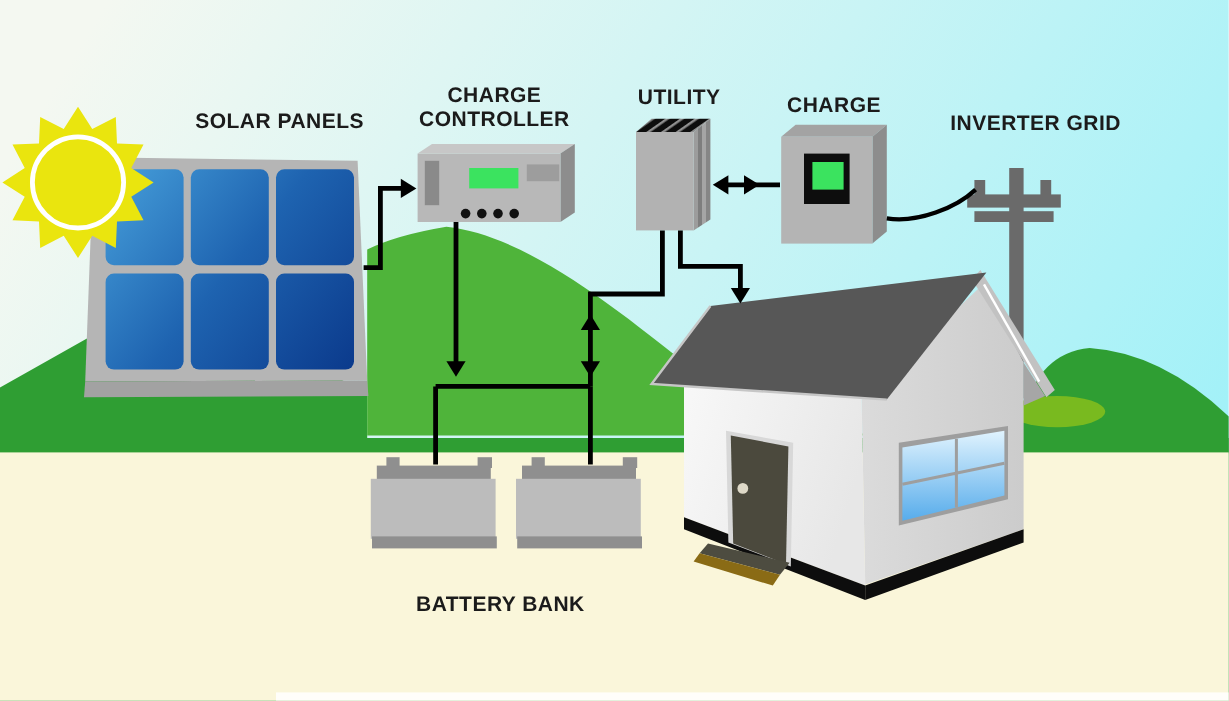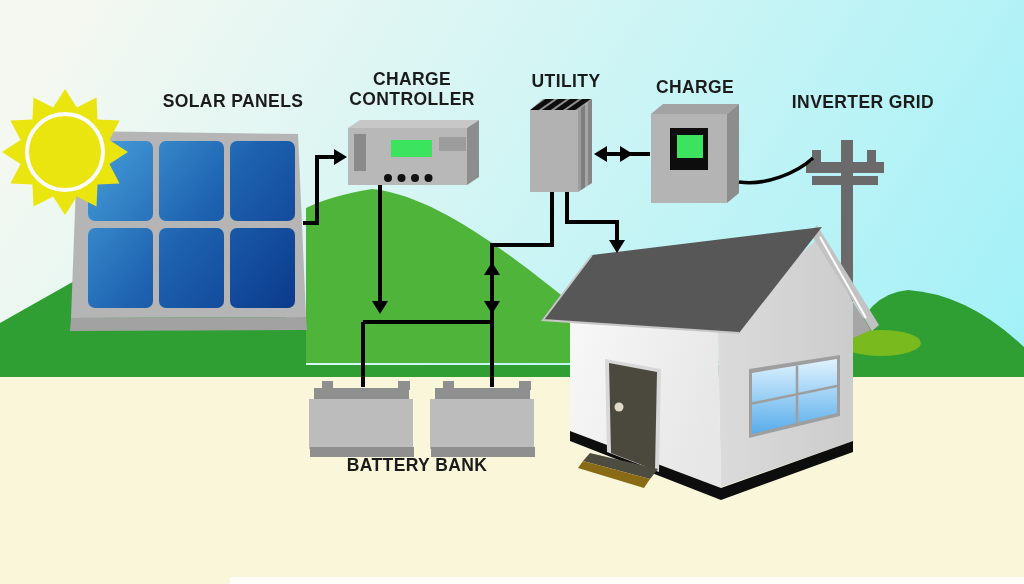--- a/index.html
+++ b/index.html
@@ -175,14 +175,14 @@
 </svg>
 
   <div class="label" style="left:233px;top:91px">SOLAR PANELS</div>
   <div class="label" style="left:412px;top:69px">
     <div>CHARGE</div>
     <div>CONTROLLER</div>
   </div>
   <div class="label" style="left:566px;top:71px">UTILITY</div>
   <div class="label" style="left:695px;top:77px">CHARGE</div>
   <div class="label" style="left:863px;top:92px">INVERTER GRID</div>
-  <div class="label" style="left:417px;top:455px">BATTERY BANK</div>
+  <div class="label" style="left:417px;top:493px">BATTERY BANK</div>
 </div>
 
 </body></html>

